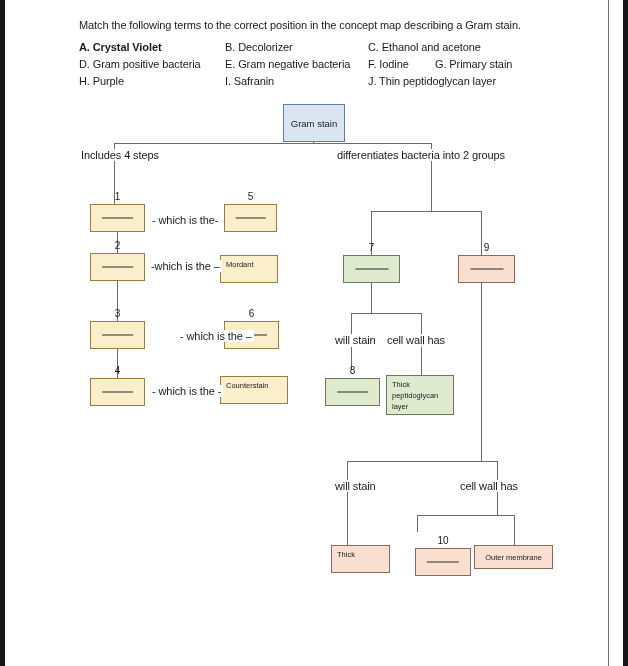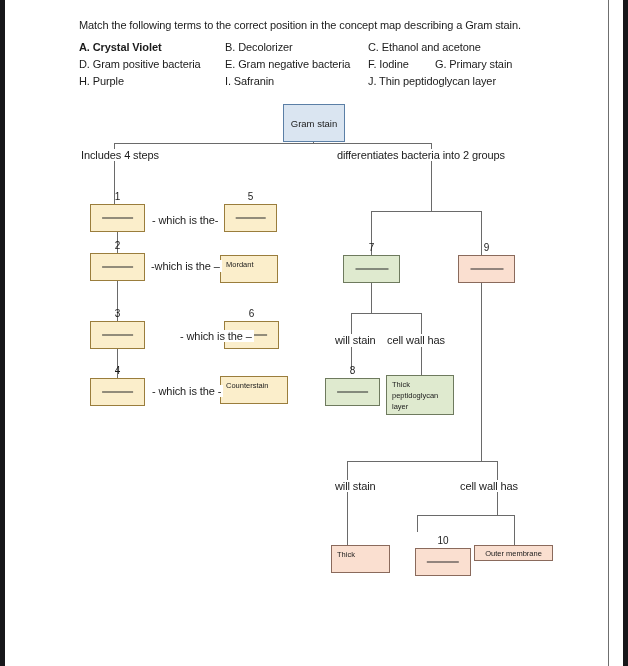--- a/index.html
+++ b/index.html
@@ -224,21 +224,21 @@
 peptidoglycan
 layer</div>
       </div>
       <div class="node pink" style="left: 331px; top: 545px; width: 59px; height: 28px;">
         <div class="label" style="font-size: 7.5px; white-space: pre-line;">Thick</div>
       </div>
       <div class="numcap" style="left: 433px; top: 535px;">10</div>
       <div class="node pink" style="left: 415px; top: 548px; width: 56px; height: 28px;">
         <div class="blank"></div>
       </div>
-      <div class="node pink" style="left: 474px; top: 545px; width: 79px; height: 16px;">
+      <div class="node pink" style="left: 474px; top: 545px; width: 79px; height: 24px;">
         <div class="label center" style="font-size: 7.5px; white-space: pre-line;">Outer membrane</div>
       </div>
     </div>
 
   <div id="phrases-layer">
       <div class="phrase" style="left: 79px; top: 149px;">Includes 4 steps</div>
       <div class="phrase" style="left: 335px; top: 149px;">differentiates bacteria into 2 groups</div>
       <div class="phrase" style="left: 150px; top: 214px;">- which is the-</div>
       <div class="phrase" style="left: 149px; top: 260px;">-which is the –</div>
       <div class="phrase" style="left: 150px; top: 330px; margin-left: 28px;">- which is the –</div>

